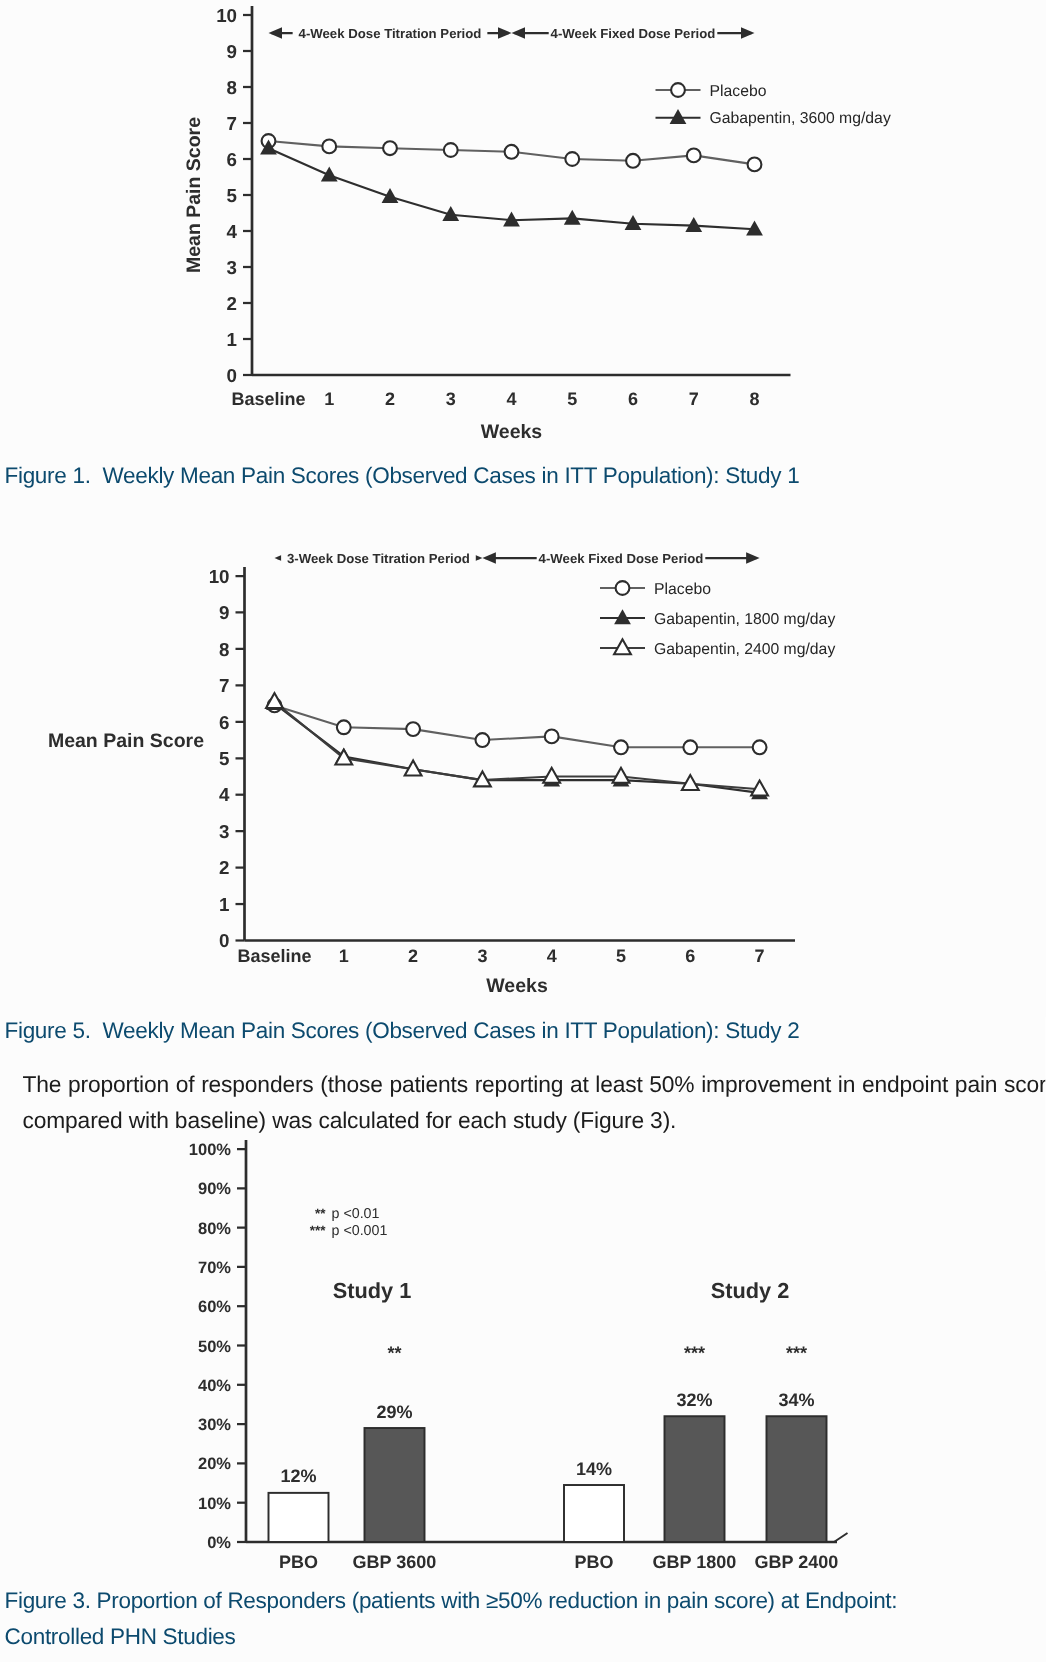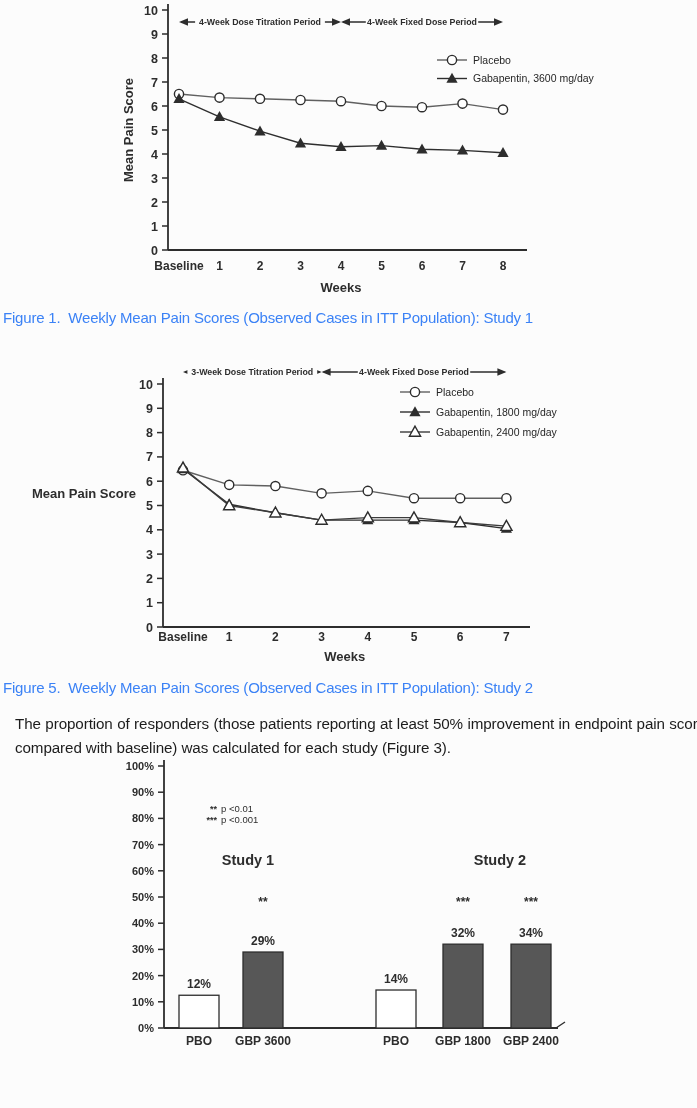--- a/index.html
+++ b/index.html
@@ -5,21 +5,21 @@
   html,body{margin:0;padding:0;background:#ffffff;}
   .page{
     position:relative;width:697px;height:1108px;background:#fcfcfc;
     font-family:"Liberation Sans",sans-serif;overflow:hidden;color:#1a1a1a;
   }
   svg.chart{position:absolute;left:0;}
   svg.chart text{font-family:"Liberation Sans",sans-serif;}
   .caption{
     position:absolute;left:3px;width:690px;
     font-size:15px;letter-spacing:-0.2px;line-height:23.5px;
-    color:#3b82f6;white-space:pre-wrap;
+    color:#0c4a6e;white-space:pre-wrap;
   }
   .body-text{
     position:absolute;left:3px;width:691px;margin:12px;
     font-size:15.2px;letter-spacing:-0.1px;line-height:23.5px;
     color:#1c1c1c;text-align:justify;
   }
 </style>
 </head>
 <body>
 
@@ -232,13 +232,15 @@
       <text x="531" y="293" fill="#2d2d2d" font-size="12" font-weight="700" text-anchor="middle">GBP 2400</text>
       <text x="531" y="154" fill="#2d2d2d" font-size="12" font-weight="700" text-anchor="middle">***</text>
       <text x="248" y="113" fill="#2d2d2d" font-size="14.5" font-weight="700" text-anchor="middle">Study 1</text>
       <text x="500" y="113" fill="#2d2d2d" font-size="14.5" font-weight="700" text-anchor="middle">Study 2</text>
       <text x="217" y="60" fill="#2d2d2d" font-size="9" font-weight="700" text-anchor="end">**</text>
       <text x="221" y="60" fill="#2d2d2d" font-size="9.5" font-weight="400" text-anchor="start">p &lt;0.01</text>
       <text x="217" y="71" fill="#2d2d2d" font-size="9" font-weight="700" text-anchor="end">***</text>
       <text x="221" y="71" fill="#2d2d2d" font-size="9.5" font-weight="400" text-anchor="start">p &lt;0.001</text>
     </svg>
 
+  <div id="caption3" class="caption" style="top:1056px">Figure 3. Proportion of Responders (patients with ≥50% reduction in pain score) at Endpoint:
+Controlled PHN Studies</div>
 </div>
 
 </body></html>

